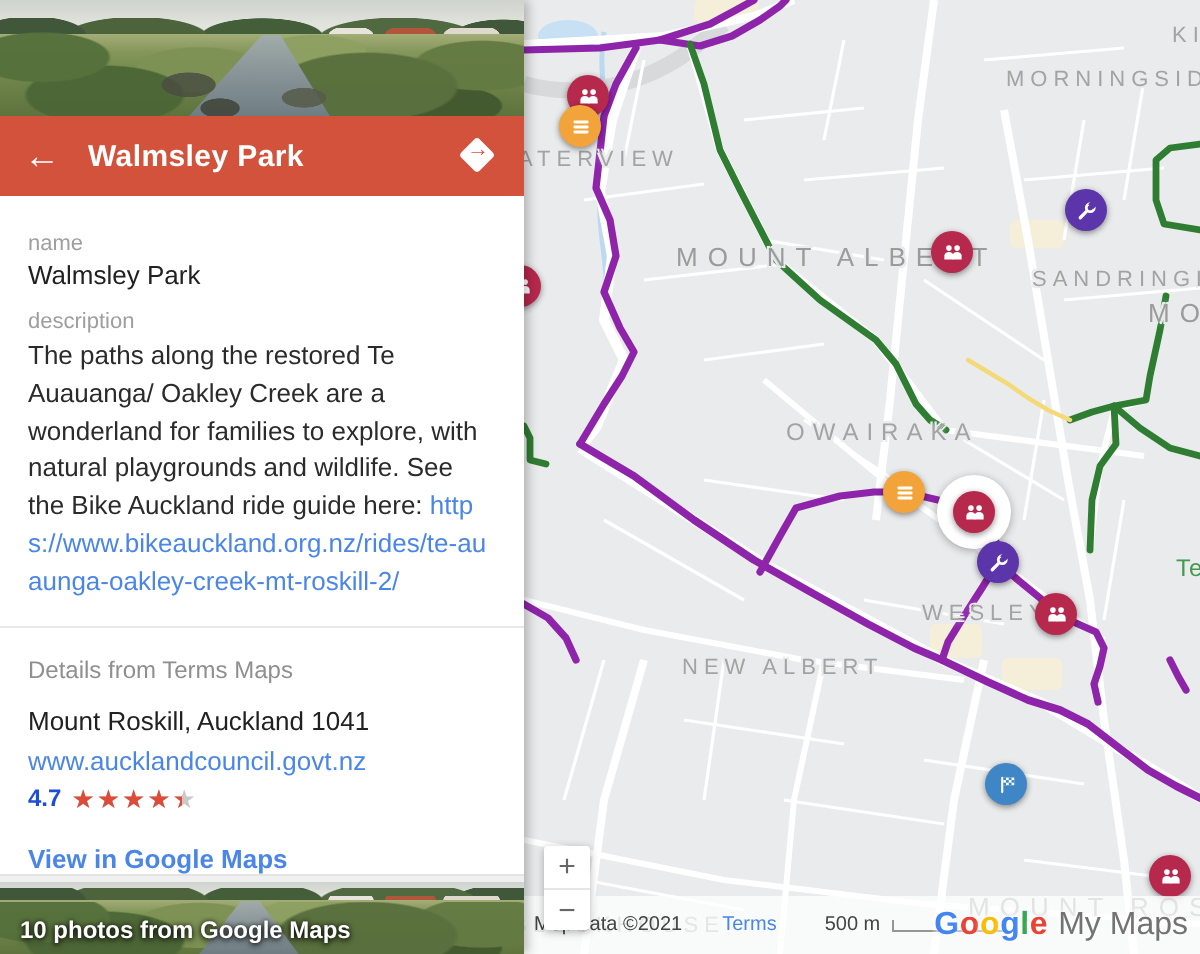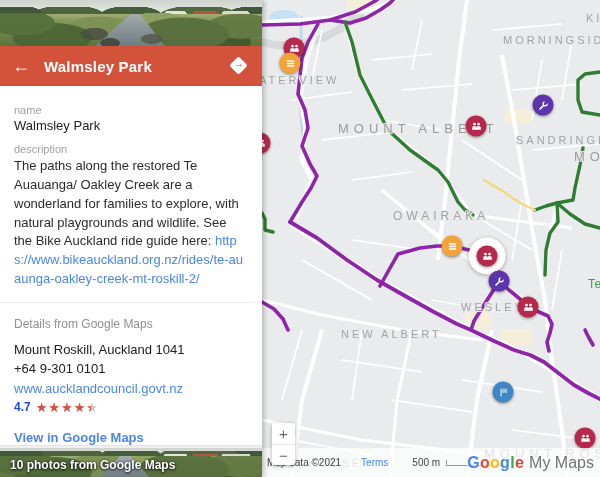--- a/index.html
+++ b/index.html
@@ -134,23 +134,22 @@
 
     <div class="card">
       <div class="fld-label">name</div>
       <div class="fld-value">Walmsley Park</div>
 
       <div class="fld-label">description</div>
       <div class="descr"><span>The paths along the restored Te Auauanga/ Oakley Creek are a wonderland for families to explore, with natural playgrounds and wildlife. See the Bike Auckland ride guide here: </span><a class="lnk" href="#">https://www.bikeauckland.org.nz/rides/te-auaunga-oakley-creek-mt-roskill-2/</a></div>
 
       <div class="divider"></div>
 
-      <div class="det-head">Details from Google Maps</div>
+      <div class="det-head">Details from Terms Maps</div>
       <div class="det-line">Mount Roskill, Auckland 1041</div>
-      <div class="det-line">+64 9-301 0101</div>
       <div class="det-line"><a class="lnk" href="#">www.aucklandcouncil.govt.nz</a></div>
       <div class="rating-row">
         <span class="rating-val">4.7</span>
         <span class="stars"><span>★★★★★</span><span class="stars-fill" style="width: 87%;">★★★★★</span></span>
       </div>
       <a class="view-link" href="#">View in Google Maps</a>
     </div>
 
     <div class="card-gap"></div>
 

